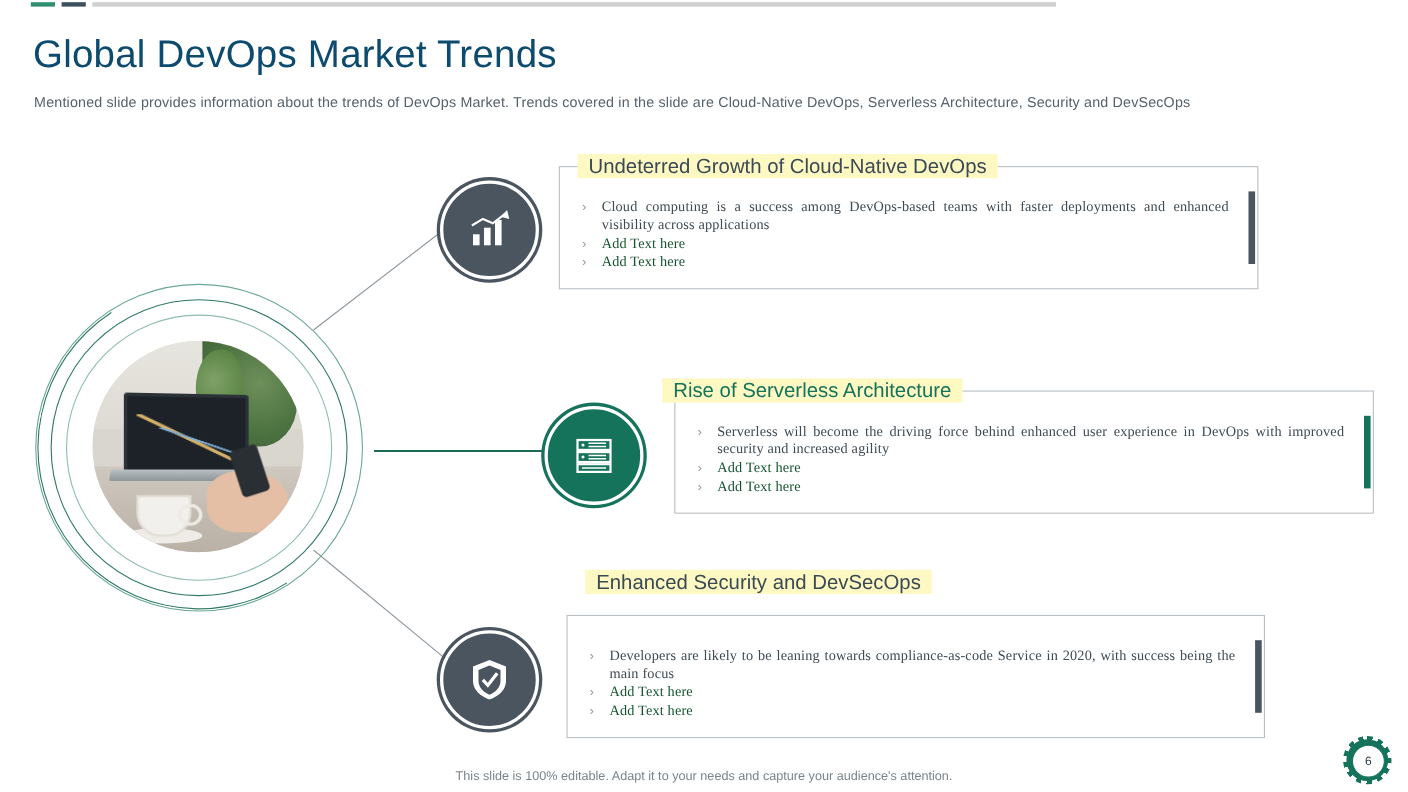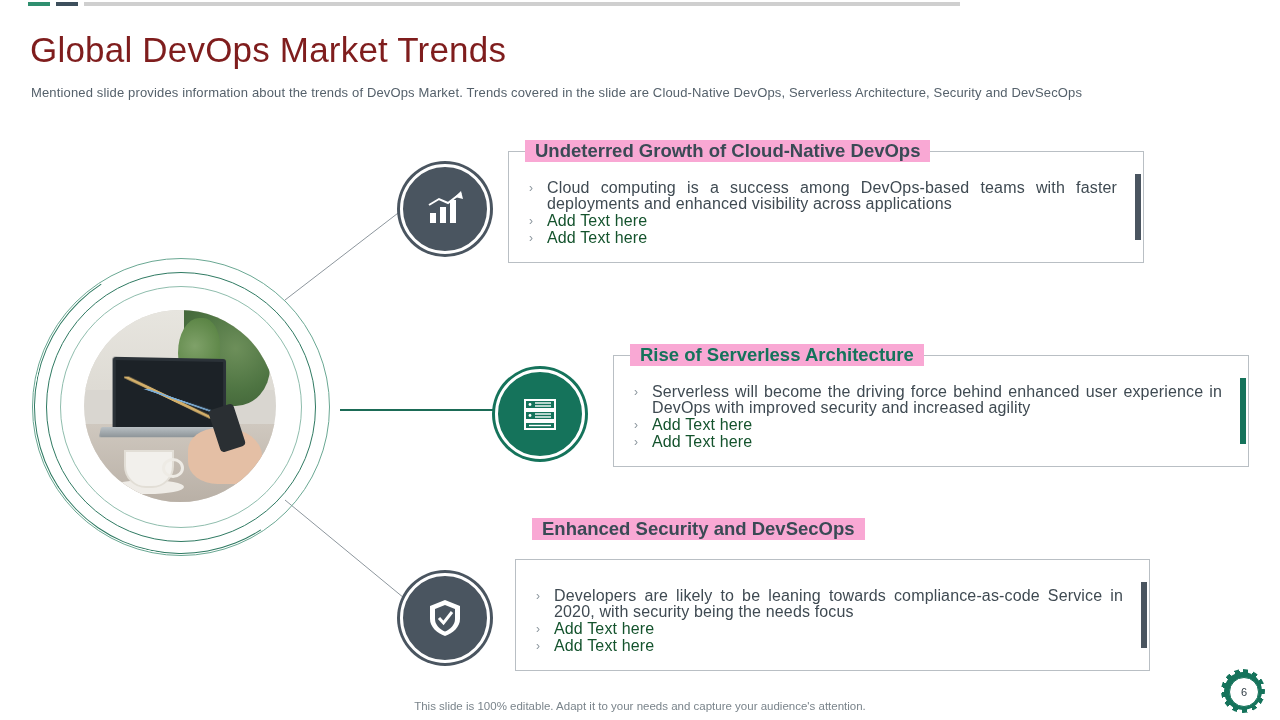--- a/index.html
+++ b/index.html
@@ -32,21 +32,21 @@
   .seg-b { left: 56px;  width: 22px; background: #3d4f5c; }
   .seg-c { left: 84px;  width: 876px; background: #cfcfcf; height: 3px; top: 2px; }
 
   
   .page-title {
     position: absolute;
     left: 30px;
     top: 30px;
     font-size: 35px;
     font-weight: 400;
-    color: #7f1d1d;
+    color: #0c4a6e;
     letter-spacing: 0.2px;
   }
   .page-subtitle {
     position: absolute;
     left: 31px;
     top: 85px;
     font-size: 13px;
     color: #55616b;
     letter-spacing: 0.15px;
     white-space: nowrap;
@@ -178,30 +178,30 @@
     right: 2px;
     top: 22px;
     width: 6px;
     height: 66px;
   }
   .accent-dark  { background: #4a5560; }
   .accent-green { background: #15735b; }
 
   .card-title {
     position: absolute;
-    background: #f9a8d4;
+    background: #fef9c3;
     padding: 0 10px;
     font-size: 18.5px;
-    font-weight: bold;
+    font-weight: normal;
     white-space: nowrap;
   }
   .title-dark  { color: #3a4a55; }
   .title-green { color: #15735b; }
   .ct-1 { left: 525px; top: 140px; }
-  .ct-2 { left: 630px; top: 344px; }
+  .ct-2 { left: 602px; top: 344px; }
   .ct-3 { left: 532px; top: 518px; }
 
   .bullets {
     position: absolute;
     left: 20px;
     top: 28px;
     right: 26px;
   }
   .bullet {
     display: flex;
@@ -209,25 +209,26 @@
     margin-bottom: 1px;
   }
   .bullet .chev {
     color: #8c969e;
     font-size: 12px;
     line-height: 16px;
     width: 18px;
     flex: 0 0 18px;
   }
   .bullet .btxt {
-    font-size: 16px;
+    font-size: 13px;
     line-height: 16px;
     color: #3f4a52;
     text-align: justify;
     letter-spacing: 0.15px;
+    font-family: Liberation Serif, serif;
   }
   .bullet.muted .btxt { color: #14532d; }
 
   
   .footer-note {
     position: absolute;
     left: 0;
     top: 700px;
     width: 1280px;
     text-align: center;
@@ -379,21 +380,21 @@
     </div>
   </div>
 </div>
 <div class="card-title title-green ct-2">Rise of Serverless Architecture</div>
 
 <div class="card card-3">
   <div class="card-accent accent-dark"></div>
   <div class="bullets">
     <div class="bullet">
       <span class="chev">›</span>
-      <span class="btxt">Developers are likely to be leaning towards compliance-as-code Service in 2020, with security being the needs focus</span>
+      <span class="btxt">Developers are likely to be leaning towards compliance-as-code Service in 2020, with success being the main focus</span>
     </div>
     <div class="bullet muted">
       <span class="chev">›</span>
       <span class="btxt">Add Text here</span>
     </div>
     <div class="bullet muted">
       <span class="chev">›</span>
       <span class="btxt">Add Text here</span>
     </div>
   </div>

